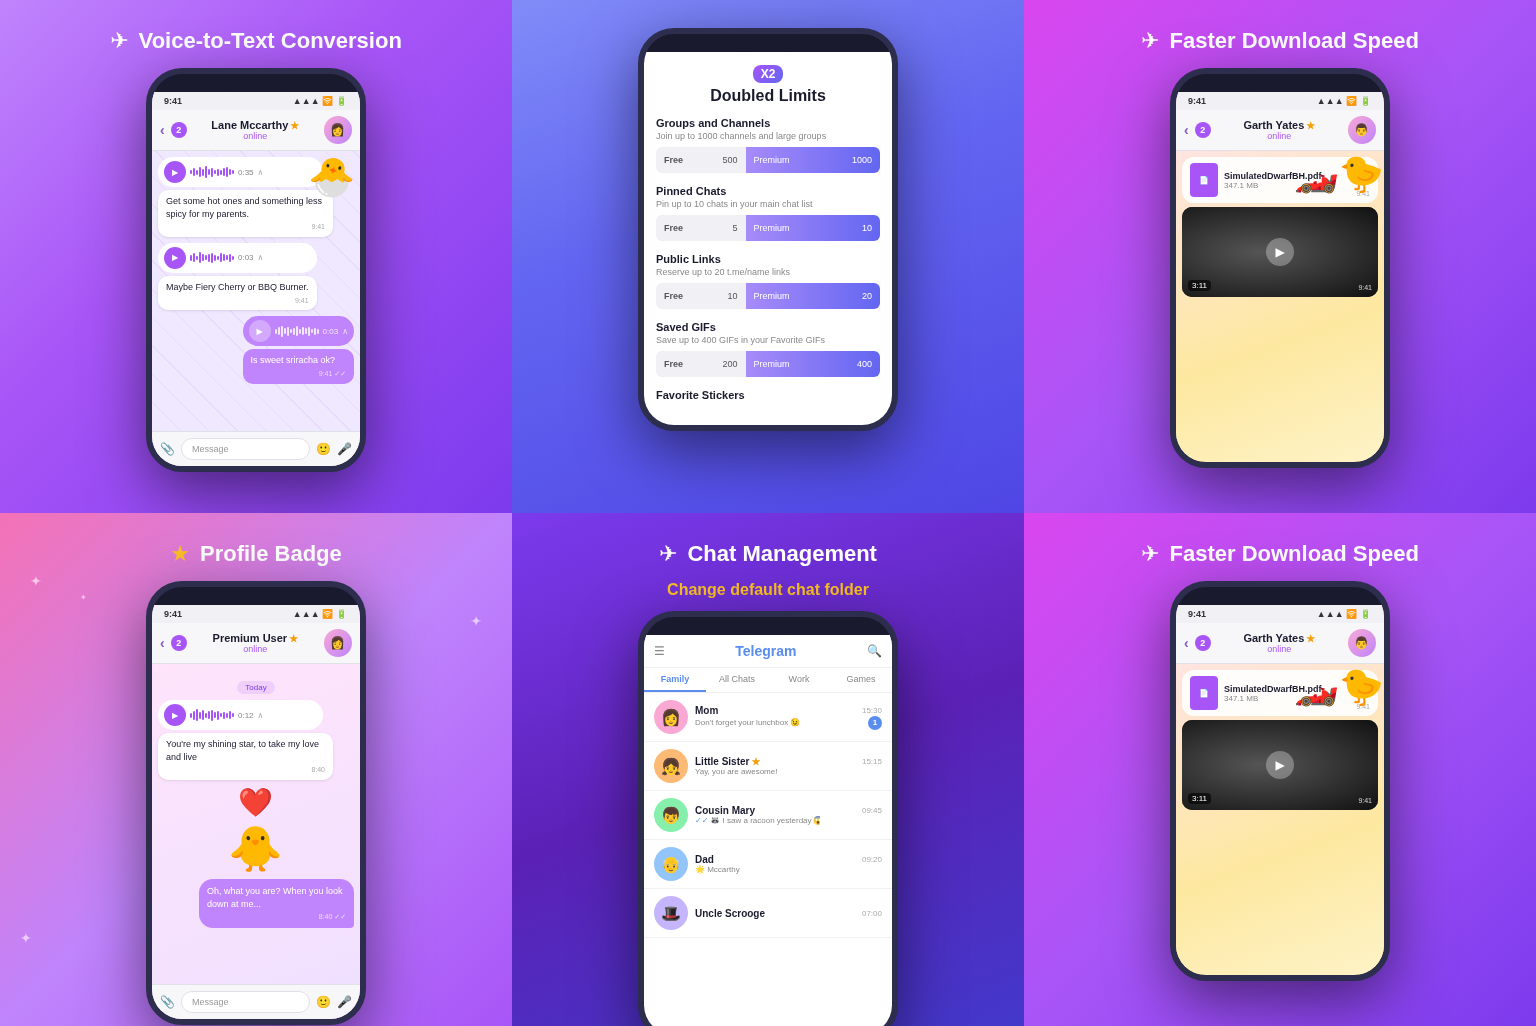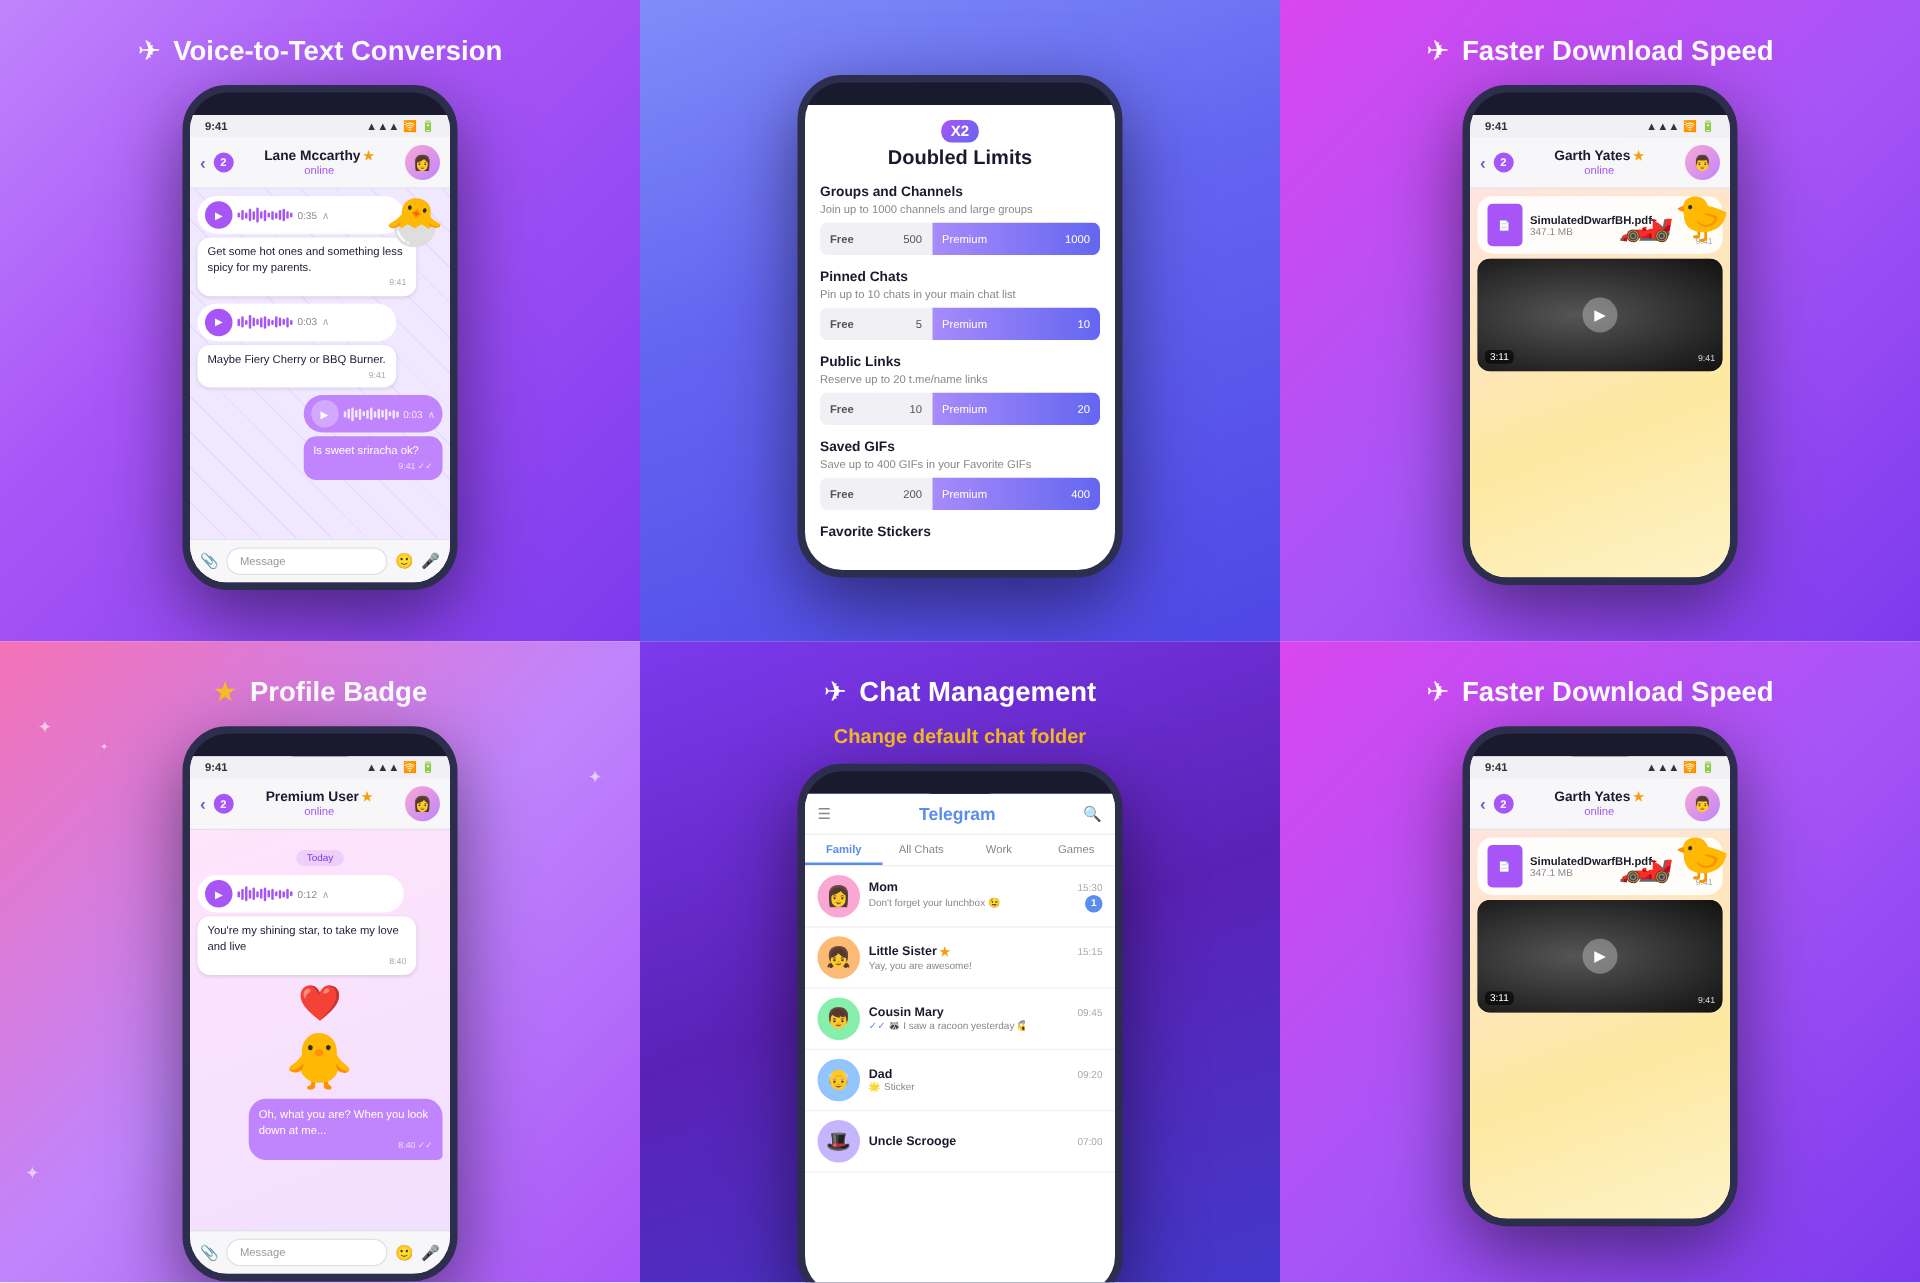--- a/index.html
+++ b/index.html
@@ -23,21 +23,20 @@
       overflow: hidden;
     }
 
     
     .panel-1 {
       background: linear-gradient(135deg, #c084fc 0%, #a855f7 40%, #7c3aed 100%);
     }
     
     .panel-2 {
       background: linear-gradient(160deg, #818cf8 0%, #6366f1 40%, #4f46e5 100%);
-      justify-content: center;
     }
     
     .panel-3 {
       background: linear-gradient(135deg, #d946ef 0%, #a855f7 50%, #7c3aed 100%);
     }
     
     .panel-4 {
       background: linear-gradient(135deg, #f472b6 0%, #c084fc 50%, #a855f7 100%);
     }
     
@@ -989,21 +988,21 @@
         </div>
       </div>
 
       <div class="chat-list-item">
         <div class="chat-avatar" style="background:#93c5fd;">👴</div>
         <div class="chat-item-content">
           <div class="chat-item-top">
             <span class="chat-item-name">Dad</span>
             <span class="chat-item-time">09:20</span>
           </div>
-          <span class="chat-item-preview">🌟 Sticker</span>
+          <span class="chat-item-preview">🌟 Mccarthy</span>
         </div>
       </div>
 
       <div class="chat-list-item">
         <div class="chat-avatar" style="background:#c4b5fd;">🎩</div>
         <div class="chat-item-content">
           <div class="chat-item-top">
             <span class="chat-item-name">Uncle Scrooge</span>
             <span class="chat-item-time">07:00</span>
           </div>

